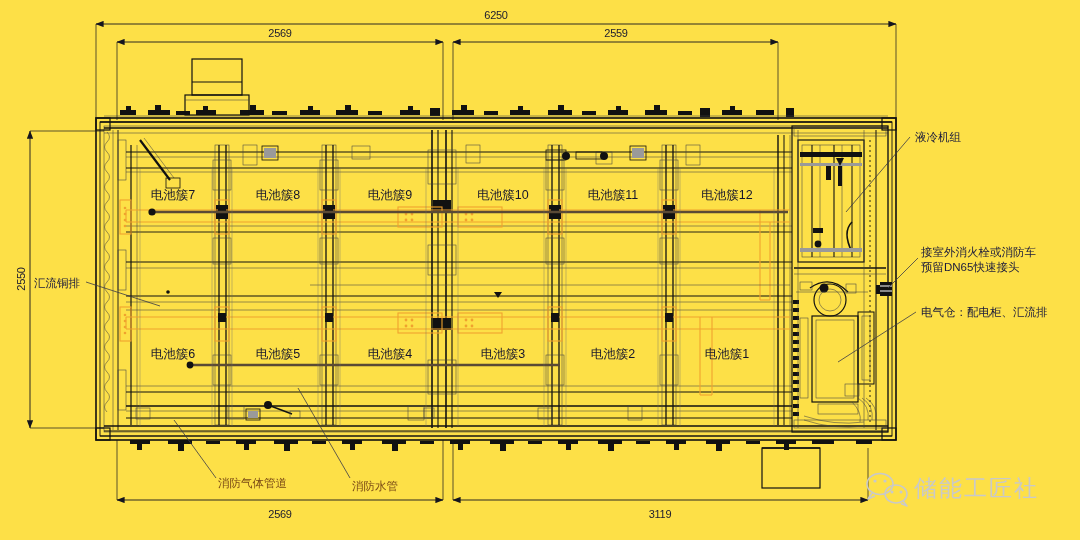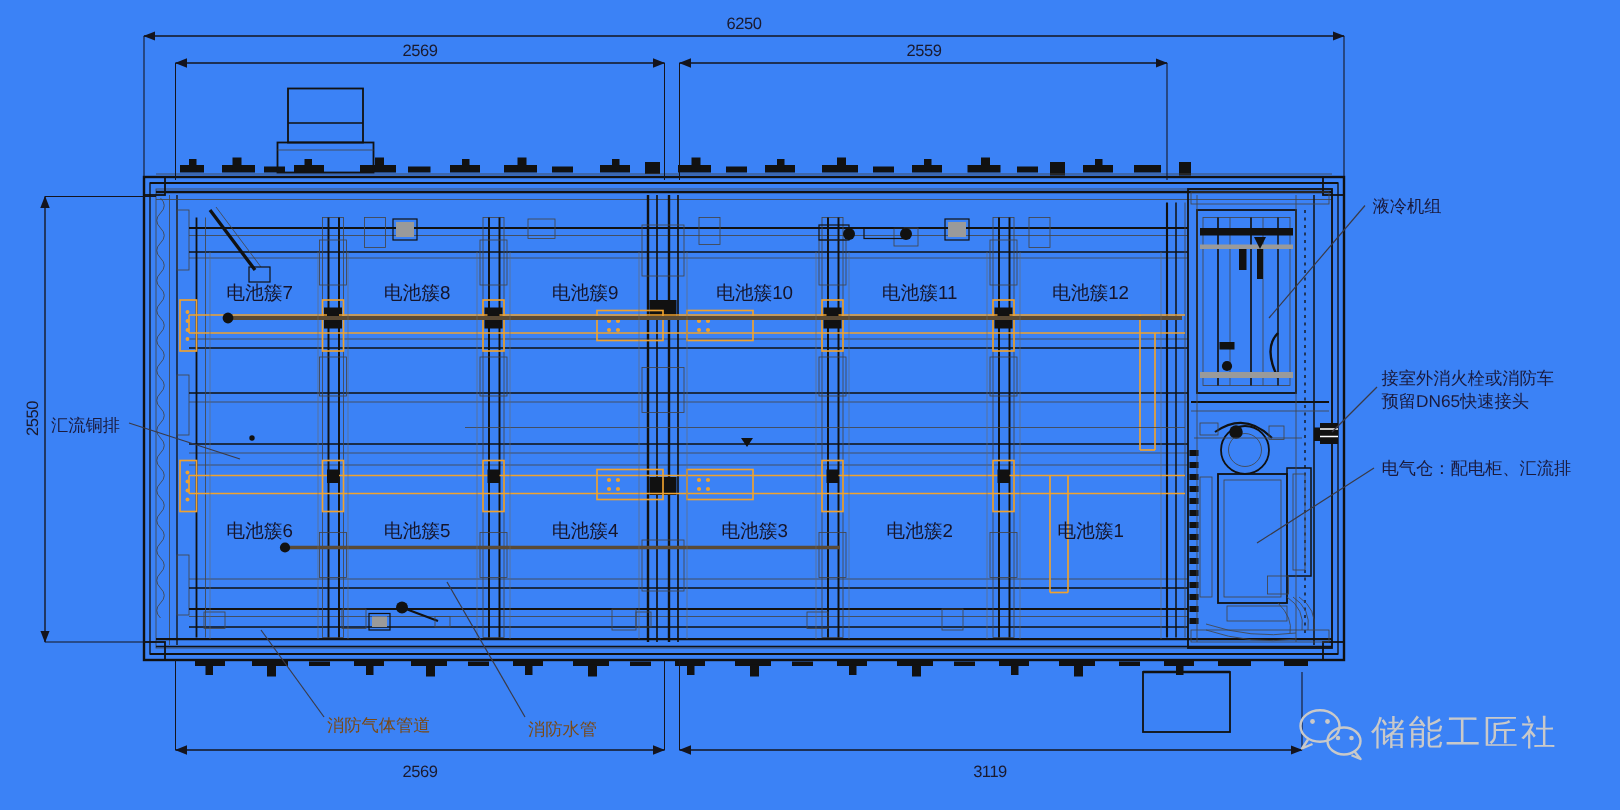--- a/index.html
+++ b/index.html
@@ -1,18 +1,18 @@
 <!DOCTYPE html>
 <html><head>
 <meta charset="utf-8">
 <style>
   html,body{margin:0;padding:0;background:#ffffff;}
   body{width:1080px;height:540px;overflow:hidden;
        font-family:"Liberation Sans","DejaVu Sans",sans-serif;}
-  #stage{position:relative;width:1080px;height:540px;background:#3b82f6;}
+  #stage{position:relative;width:1080px;height:540px;background:#fde047;}
   svg.layer{position:absolute;left:0;top:0;width:1080px;height:540px;}
   .dimtxt{font-size:11px;fill:#1a1a2e;font-family:"Liberation Sans",sans-serif;letter-spacing:-0.3px;}
   .clustertxt{font-size:12.5px;fill:#15152b;font-family:"Liberation Sans",sans-serif;}
   .calltxt{font-size:11.5px;fill:#1a1a3c;font-family:"Liberation Sans",sans-serif;}
   .calltxt-orange{font-size:11.5px;fill:#7a4a16;font-family:"Liberation Sans",sans-serif;}
   .wmtxt{font-size:23px;fill:#c9c9c9;font-family:"Liberation Sans",sans-serif;letter-spacing:2px;}
   .dimline{stroke:#14141e;stroke-width:0.9;fill:none;}
   .extline{stroke:#14141e;stroke-width:0.7;fill:none;}
   .leader{stroke:#3a3a46;stroke-width:0.8;fill:none;}
   .hv{stroke:#111;fill:none;}

